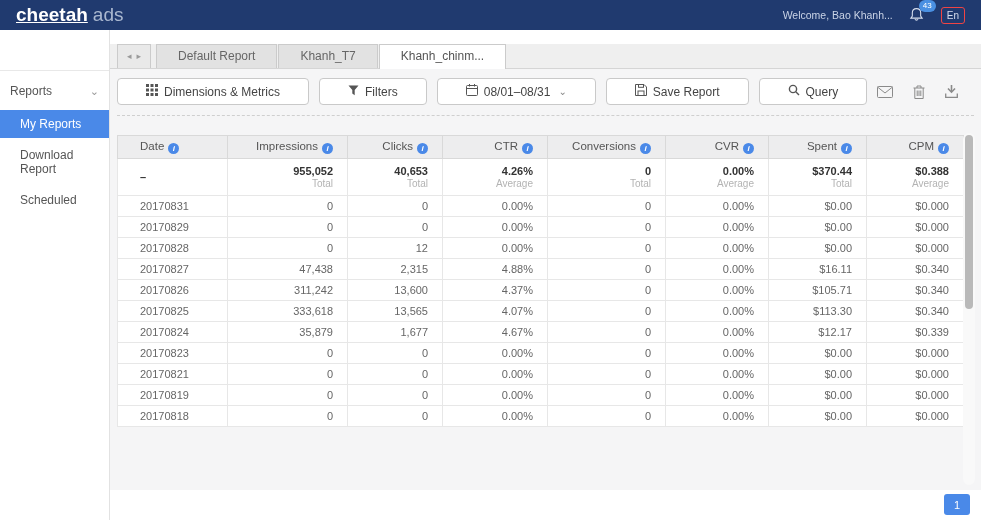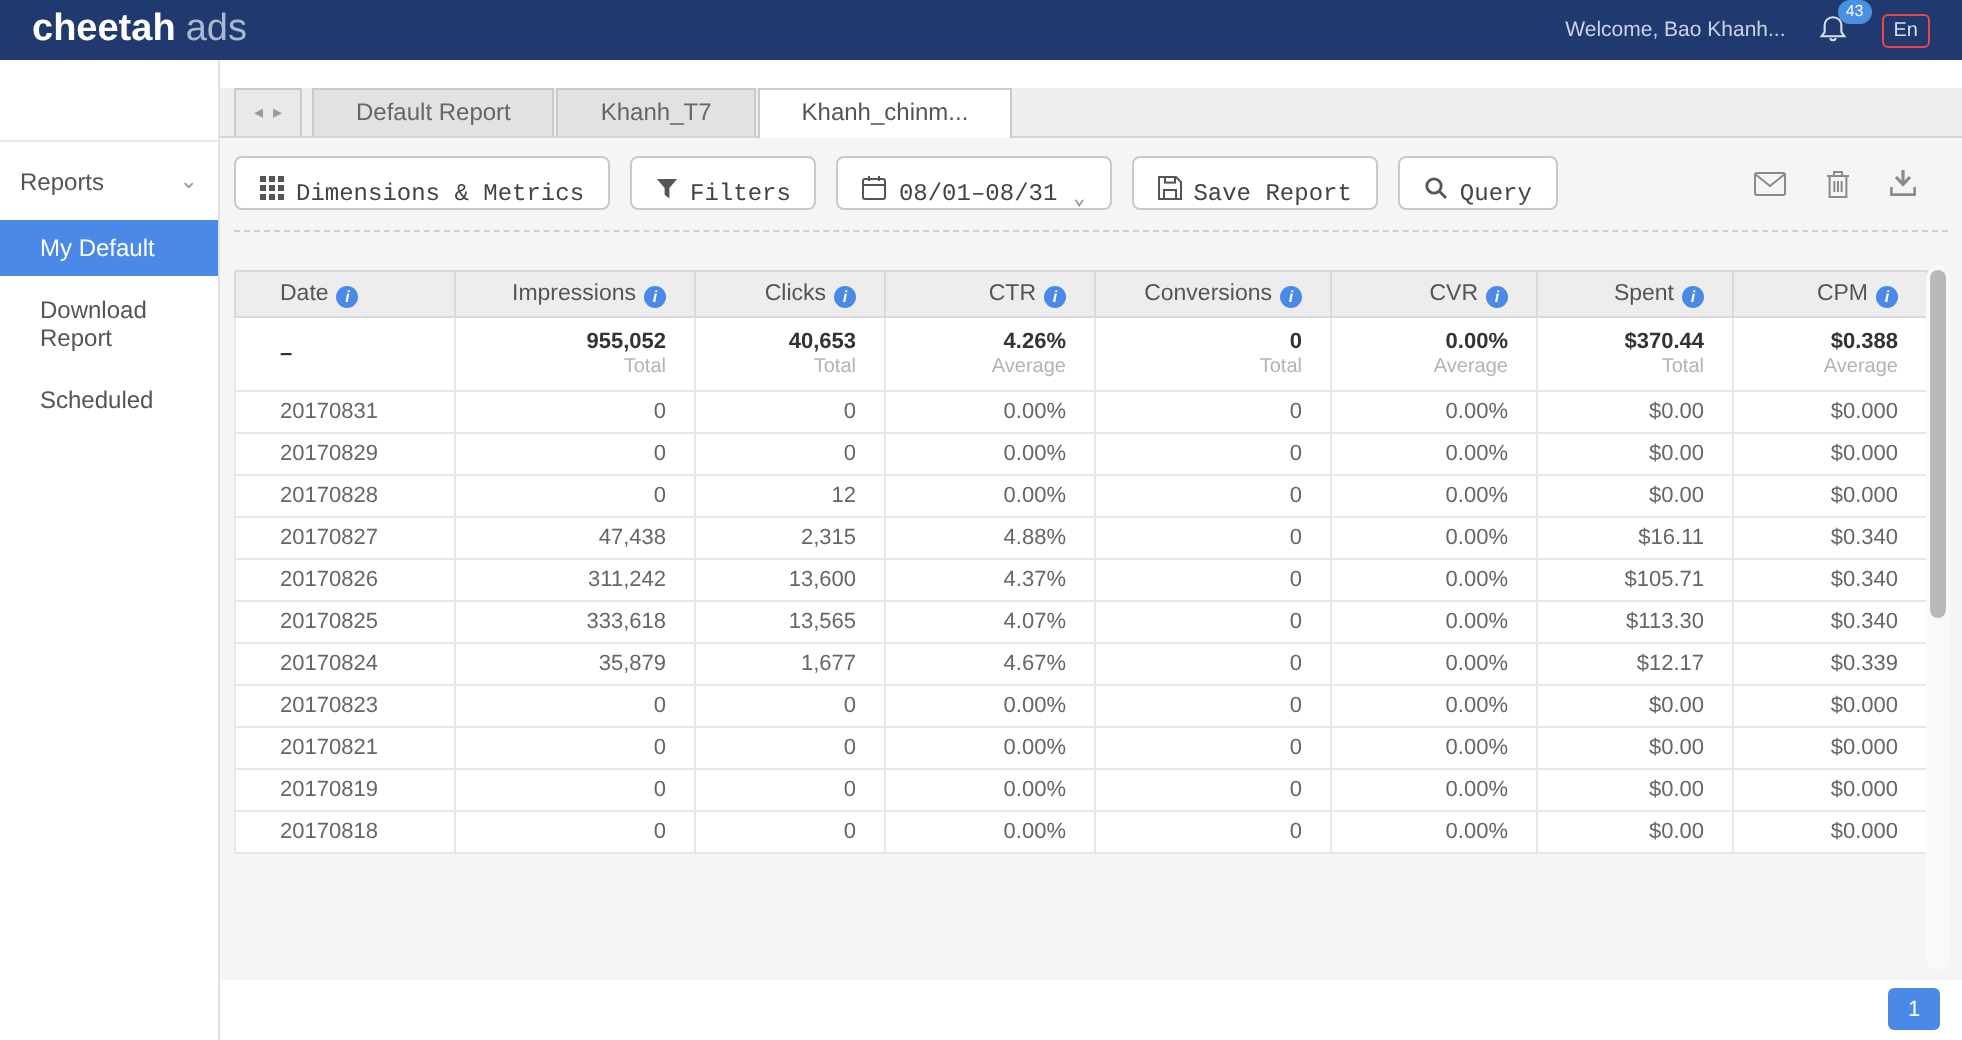--- a/index.html
+++ b/index.html
@@ -4,21 +4,21 @@
 <style>
   * { box-sizing: border-box; margin: 0; padding: 0; }
   html, body { width: 981px; height: 520px; overflow: hidden; }
   body { font-family: "Liberation Sans", "DejaVu Sans", sans-serif; background: #fff; }
   .screen { position: relative; width: 981px; height: 520px; background: #fff; overflow: hidden; }
 
   
   .topbar { position: absolute; top: 0; left: 0; right: 0; height: 30px; background: #203a6f;
             display: flex; align-items: center; }
   .logo { margin-left: 16px; font-size: 19px; line-height: 30px; white-space: nowrap; }
-  .logo-primary { font-weight: bold; color: #ffffff; }
+  .logo-primary { font-weight: bold; color: #ffffff; text-decoration: underline; }
   .logo-secondary { font-weight: normal; color: #aab8d0; margin-left: 5px; }
   .topnav { display: flex; margin-left: 50px; gap: 56px; flex-direction: column; }
   .nav-item { font-size: 13px; color: #e9eef7; cursor: pointer; line-height: 30px; }
   .topbar-right { margin-left: auto; display: flex; align-items: center; gap: 16px; margin-right: 16px; }
   .welcome { font-size: 10.5px; color: #c9d3e6; }
   .bell-wrap { position: relative; width: 16px; height: 16px; }
   .badge { position: absolute; top: -7px; right: -11px; background: #4a90e2; color: #fff;
            font-size: 8px; line-height: 10px; border-radius: 8px; padding: 1px 4px; }
   .lang-box { border: 1px solid #ef4444; border-radius: 3px; color: #d6dded; font-size: 10px;
               padding: 1px 5px; line-height: 13px; }
@@ -39,22 +39,22 @@
   .tabbar { height: 25px; background: #efefef; border-bottom: 1px solid #d5d5d5;
             display: flex; align-items: flex-end; padding-left: 7px; }
   .tab-arrows { height: 24px; width: 34px; border: 1px solid #cbcbcb; border-bottom: none; background: #e9e9e9;
                 display: flex; align-items: center; justify-content: center; gap: 5px; margin-right: 5px; }
   .tab-arrow { color: #9a9a9a; font-size: 9px; line-height: 9px; cursor: pointer; }
   .tab { height: 24px; line-height: 23px; padding: 0 21px; border: 1px solid #cbcbcb; border-bottom: none;
          background: #e2e2e2; color: #666; font-size: 12px; margin-right: 1px; cursor: pointer; white-space: nowrap; }
   .tab.active { background: #fff; color: #555; position: relative; z-index: 2; margin-bottom: -1px; height: 25px; }
 
   .toolbar { display: flex; align-items: center; gap: 10px; padding: 9px 7px 0 7px; }
-  .tbtn { height: 27px; padding: 0 12px; background: #fff; border: 1px solid #c9c9c9; border-radius: 4px;
-          display: inline-flex; align-items: flex-end; gap: 6px; font-size: 12px; color: #444; cursor: pointer; white-space: nowrap; font-family: Liberation Mono, monospace; }
+  .tbtn { height: 27px; padding: 0 28px; background: #fff; border: 1px solid #c9c9c9; border-radius: 4px;
+          display: inline-flex; align-items: center; gap: 6px; font-size: 12px; color: #444; cursor: pointer; white-space: nowrap; }
   .tbtn svg { color: #555; flex: 0 0 auto; }
   .chevron-sm { color: #888; font-size: 10px; line-height: 6px; margin-left: 2px; }
   .toolbar-right { margin-left: auto; display: flex; align-items: center; gap: 20px; margin-right: 16px; color: #8a8a8a; }
   .icon-btn { cursor: pointer; display: inline-flex; color: #8a8a8a; }
 
   .dashed-sep { margin: 10px 7px 0 7px; border-top: 1px dashed #cfcfcf; }
 
   
   .report-table { width: 846px; margin: 19px 18px 0 7px; border-collapse: collapse; background: #fff;
                   font-size: 11px; table-layout: fixed; }
@@ -114,21 +114,21 @@
       <span class="lang-box">En</span>
     </div>
   </div>
 
   <div class="sidebar">
     <div class="sidebar-section">
       <span>Reports</span>
       <span class="sidebar-chevron">⌄</span>
     </div>
     <div>
-        <div class="sidebar-item active">My Default</div>
+        <div class="sidebar-item active">My Reports</div>
         <div class="sidebar-item">Download Report</div>
         <div class="sidebar-item">Scheduled</div>
       </div>
   </div>
 
   <div class="main">
     <div class="white-top"></div>
 
     <div class="tabbar">
       <div class="tab-arrows">

